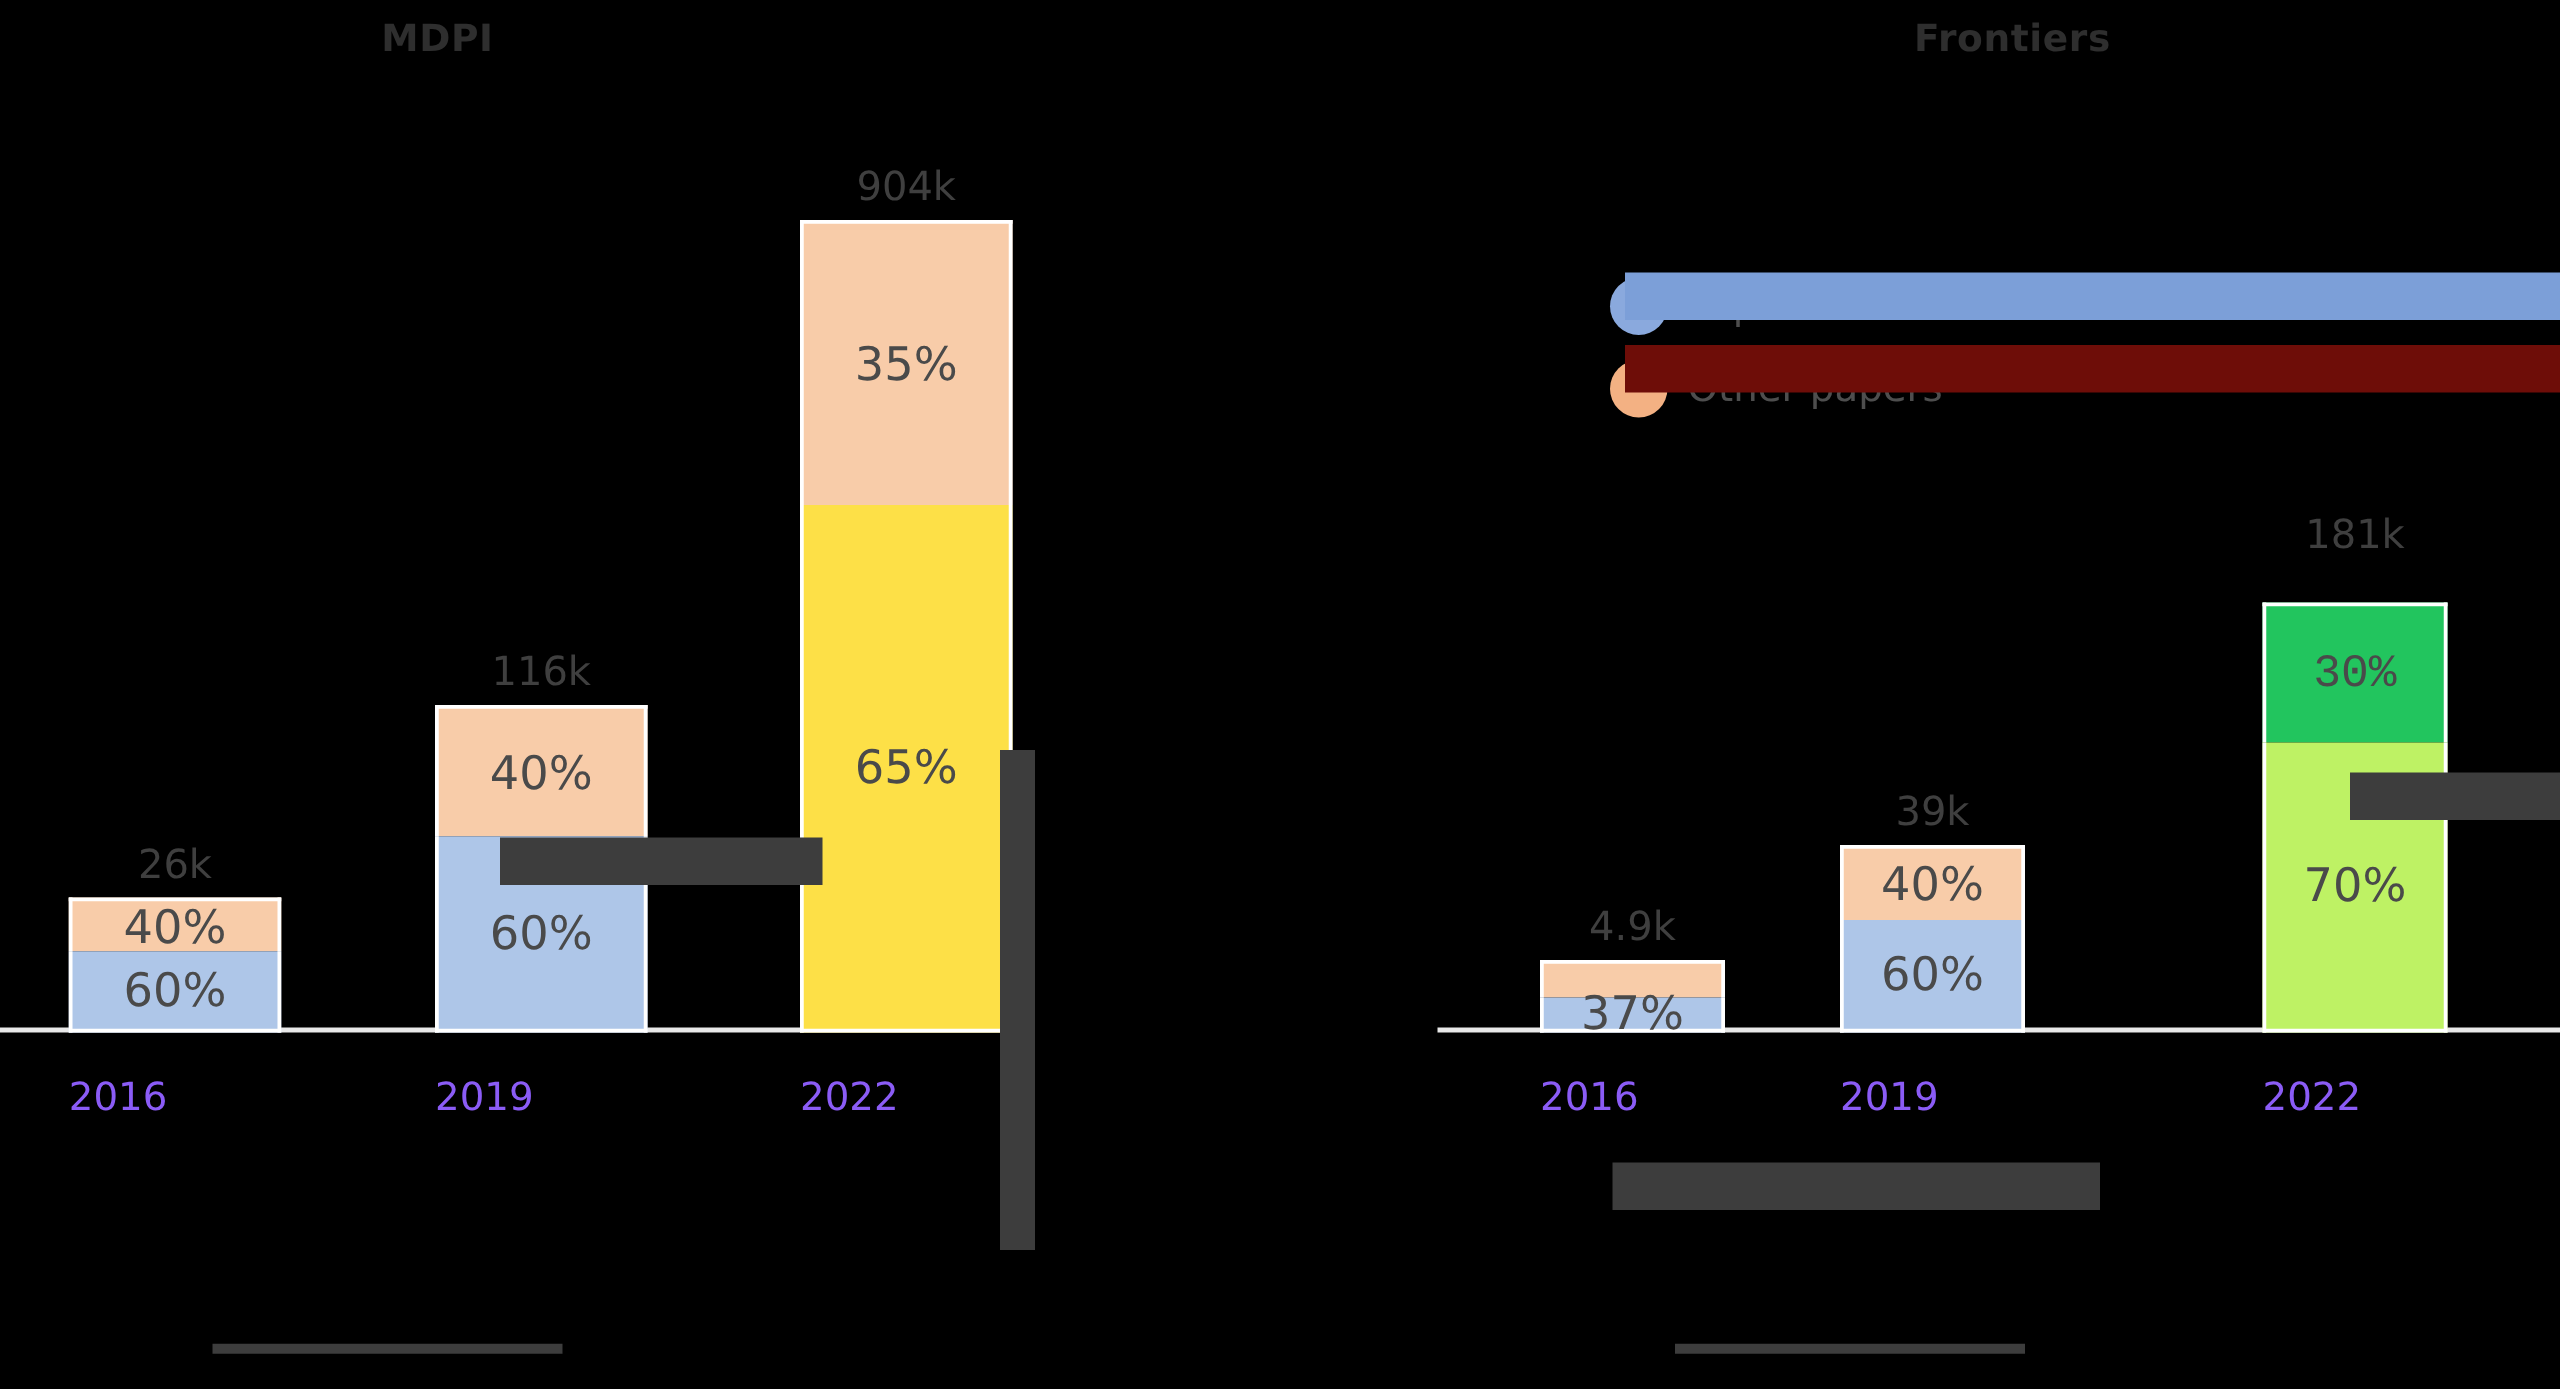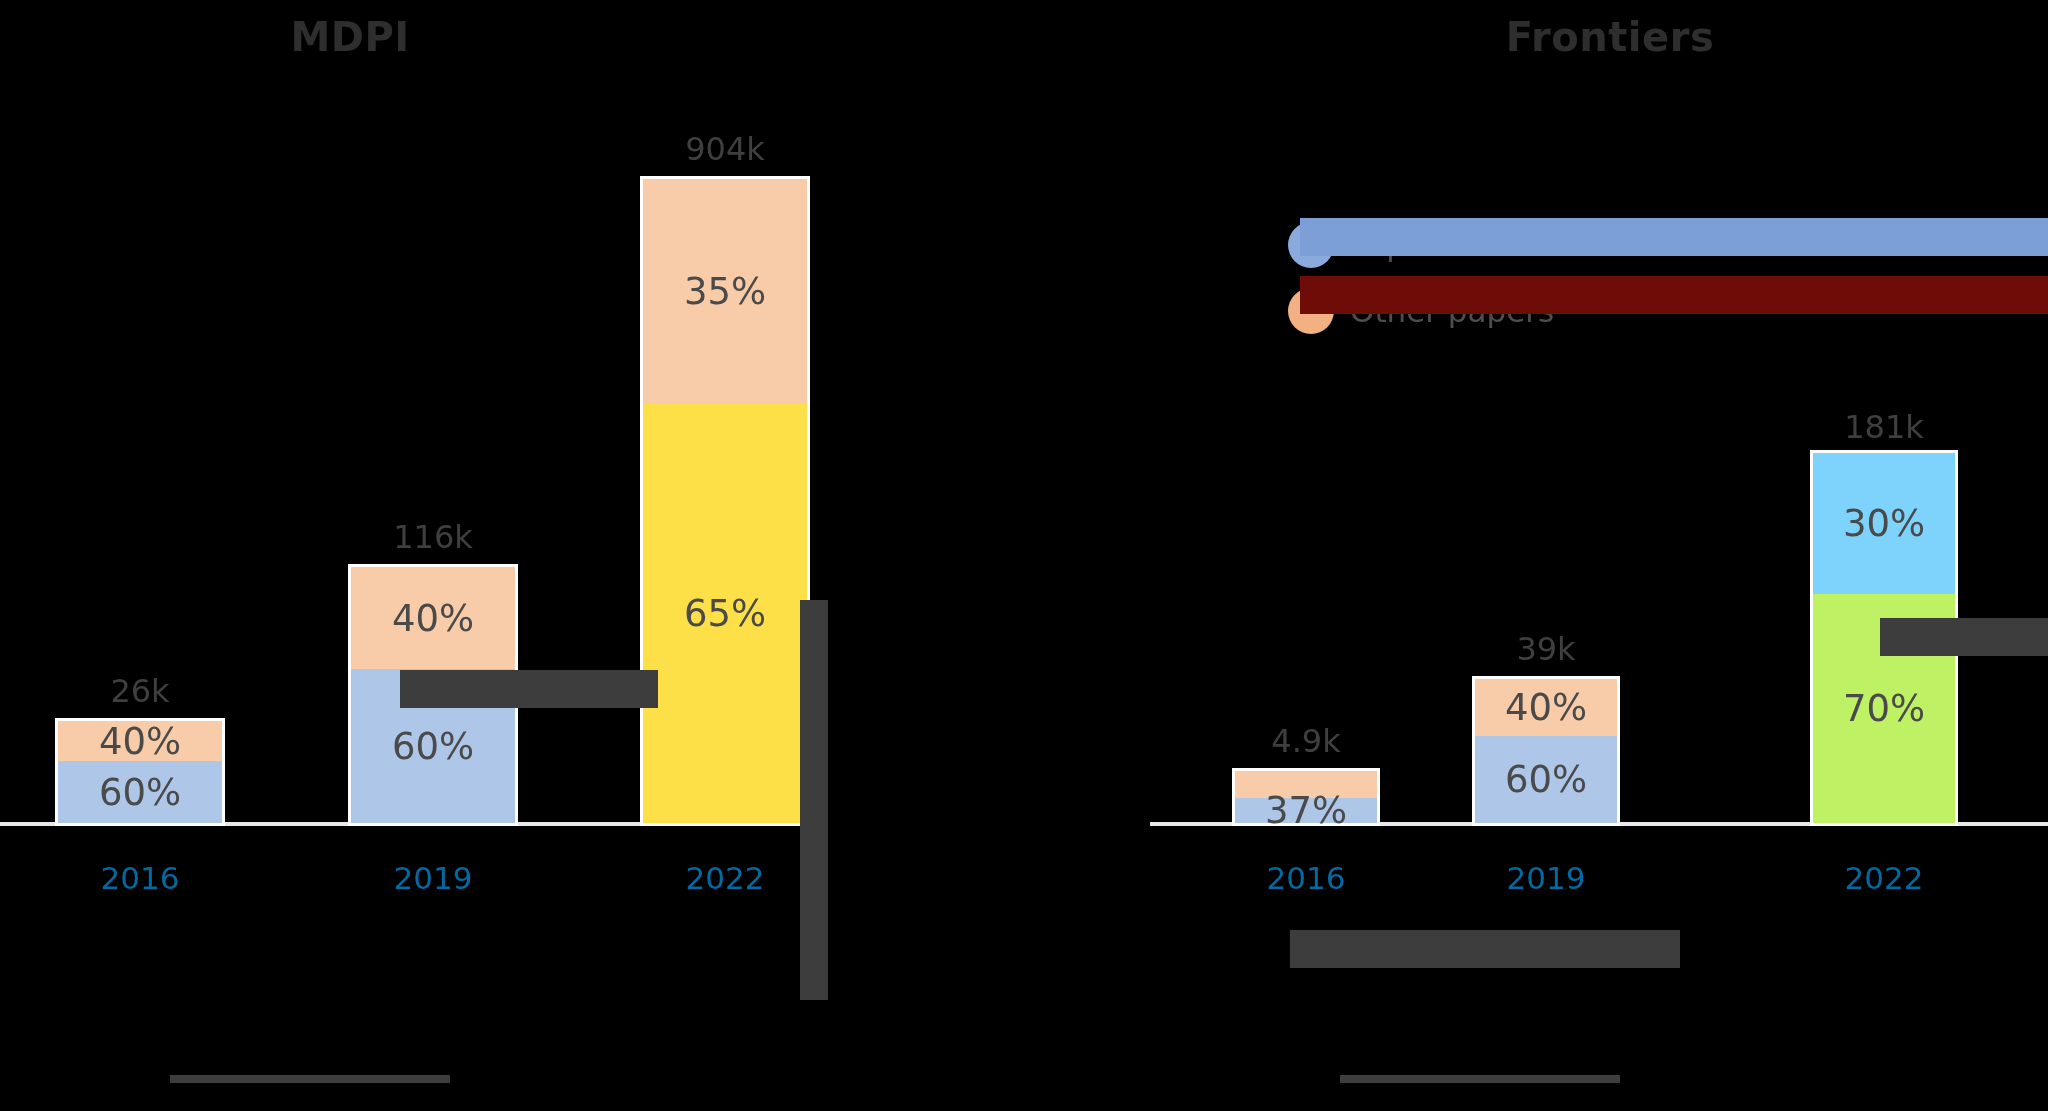--- a/index.html
+++ b/index.html
@@ -19,21 +19,21 @@
   .figure {
     position: absolute;
     left: 0; top: 0;
     width: 2048px;
     height: 1111px;
   }
 
   
   .panel-title {
     position: absolute;
-    font-size: 40px;
+    font-size: 30px;
     font-weight: bold;
     color: #2e2e2e;
     letter-spacing: 0.5px;
     white-space: nowrap;
     text-align: center;
   }
   #title-mdpi { left: 190px; top: 14px; width: 320px; }
   #title-frontiers { left: 1400px; top: 14px; width: 420px; }
 
   
@@ -79,23 +79,22 @@
     width: 100%;
     text-align: center;
     font-size: 32px;
     color: #3f3f3f;
     white-space: nowrap;
   }
 
   .tick-label {
     position: absolute;
     bottom: 215px;
-    text-align: center;
     font-size: 31px;
-    color: #0369a1;
+    color: #8b5cf6;
     white-space: nowrap;
   }
 
   
   #legend {
     position: absolute;
     left: 1288px;
     top: 212px;
     width: 700px;
   }
@@ -173,21 +172,21 @@
 
     <div class="bar-group" style="left:322px; width:148px;">
       <div class="bar-total" style="bottom:158px;">39k</div>
       <div class="seg seg-top" style="height:60px; background:#f8cca9;">40%</div>
       <div class="seg seg-bottom" style="height:90px; background:#aec6e8;">60%</div>
     </div>
     <div class="tick-label" style="left:322px; width:148px;">2019</div>
 
     <div class="bar-group" style="left:660px; width:148px;">
       <div class="bar-total" style="bottom:380px;">181k</div>
-      <div class="seg seg-top" style="height:144px; background:#7dd3fc;">30%</div>
+      <div class="seg seg-top" style="height:112px; background:#22c55e;font-family:Liberation Mono, monospace;">30%</div>
       <div class="seg seg-bottom" style="height:232px; background:#bef264;">70%</div>
     </div>
     <div class="tick-label" style="left:660px; width:148px;">2022</div>
   </div>
 
   <div id="legend">
     <div class="legend-row">
       <span class="legend-swatch" style="background:#8aa9dd;"></span>
       <span class="legend-label">Papers under the Guest Editor model</span>
     </div>

